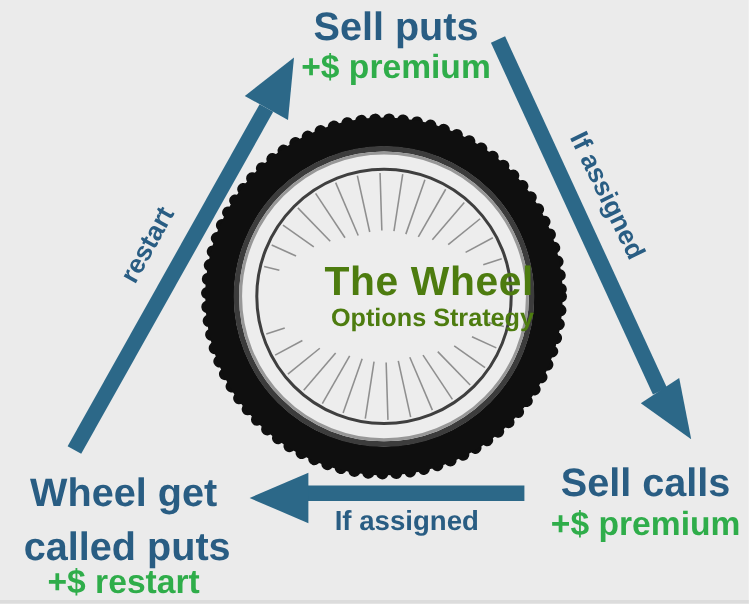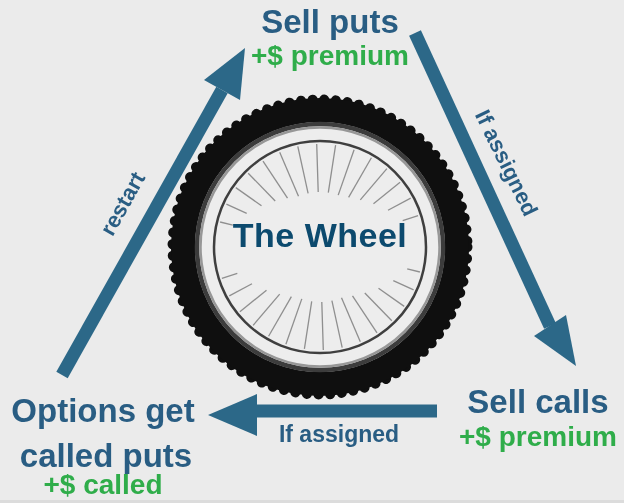--- a/index.html
+++ b/index.html
@@ -44,22 +44,22 @@
     width:200px;
     font-size:22px;
     line-height:26px;
     color:var(--blue_text);
   }
   .rot64{transform:rotate(64deg);}
   .rotm61{transform:rotate(-61deg);}
   .wheel-text{
     position:absolute;
     left:195px;top:217px;width:250px;
-    text-align:center;
-    color:#0c4a6e;
+    text-align:right;
+    color:#4d7c0f;
   }
   .wheel-title{
     font-size:34px;
     font-weight:bold;
     line-height:37px;
     letter-spacing:0.5px;
   }
   .wheel-subtitle{
     font-size:21px;
     font-weight:bold;
@@ -142,23 +142,24 @@
   <div class="lbl heading" style="left:230px;top:4px;">Sell puts</div>
   <div class="lbl benefit" style="left:230px;top:42px;">+$ premium</div>
 
   <div class="lbl edge-label rot64" style="left:406px;top:150px;">If assigned</div>
 
   <div class="lbl heading" style="left:438px;top:384px;">Sell calls</div>
   <div class="lbl benefit" style="left:438px;top:423px;">+$ premium</div>
 
   <div class="lbl edge-label" style="left:239px;top:421px;font-size:23px;">If assigned</div>
 
-  <div class="lbl heading" style="left:3px;top:393px;">Options get</div>
+  <div class="lbl heading" style="left:3px;top:393px;">Wheel get</div>
   <div class="lbl heading" style="left:6px;top:438px;">called puts</div>
-  <div class="lbl benefit" style="left:3px;top:471px;">+$ called</div>
+  <div class="lbl benefit" style="left:3px;top:471px;">+$ restart</div>
 
   <div class="lbl edge-label rotm61" style="left:23px;top:191px;">restart</div>
 
   <div class="wheel-text">
     <div class="wheel-title">The Wheel</div>
+    <div class="wheel-subtitle">Options Strategy</div>
   </div>
 
 </div>
 
 </body></html>

